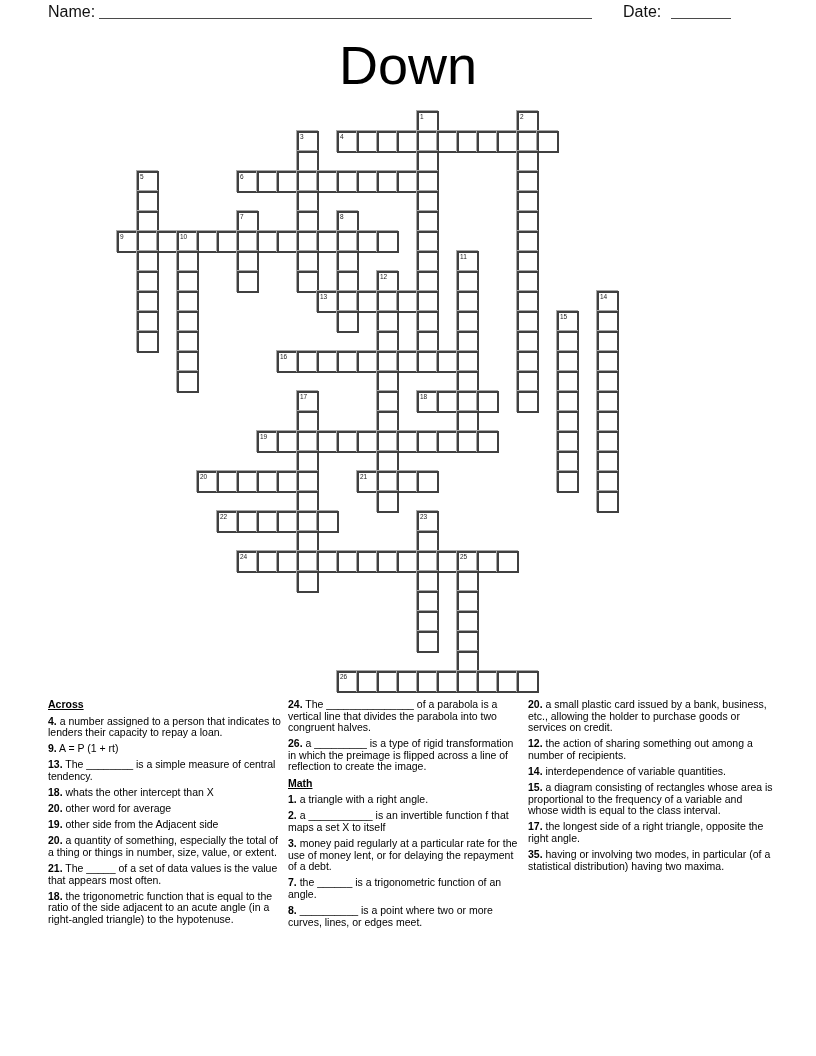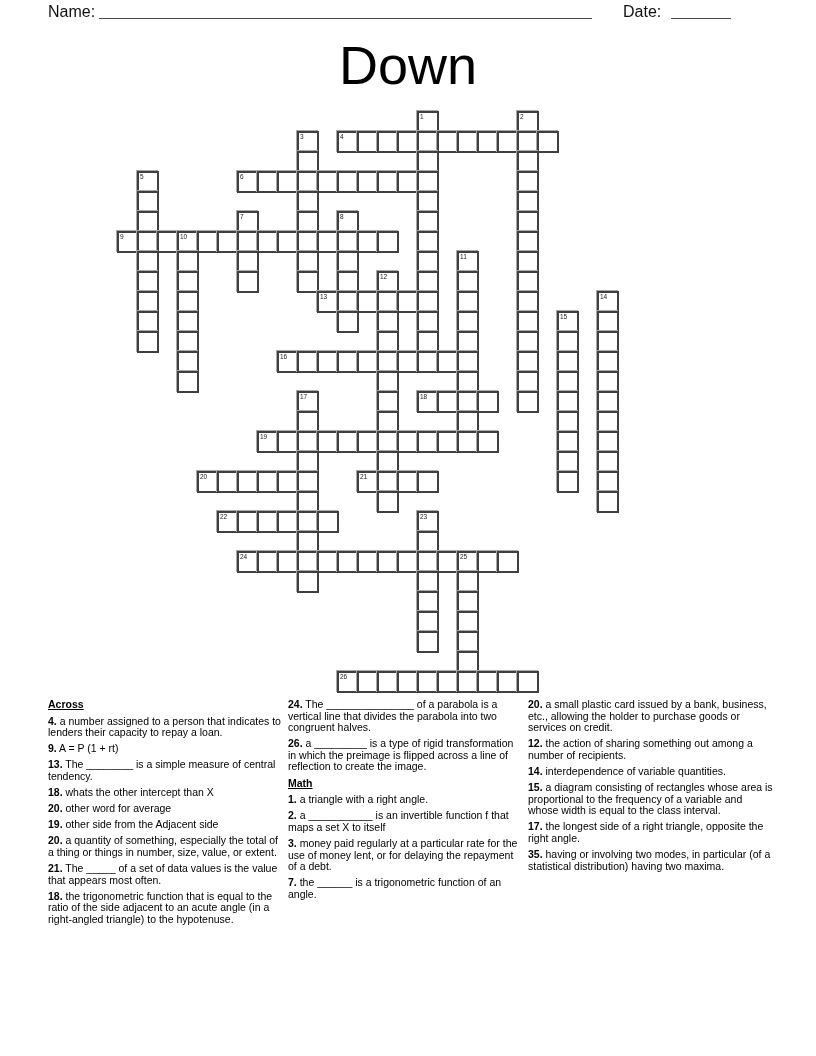--- a/index.html
+++ b/index.html
@@ -329,20 +329,21 @@
     <div id="across-part-2">
         <p class="clue"><b>24.</b> The _______________ of a parabola is a vertical line that divides the parabola into two congruent halves.</p>
         <p class="clue"><b>26.</b> a _________ is a type of rigid transformation in which the preimage is flipped across a line of reflection to create the image.</p>
       </div>
     <div class="clue-heading">Math</div>
     <div id="down-part-1">
         <p class="clue"><b>1.</b> a triangle with a right angle.</p>
         <p class="clue"><b>2.</b> a ___________ is an invertible function f that maps a set X to itself</p>
         <p class="clue"><b>3.</b> money paid regularly at a particular rate for the use of money lent, or for delaying the repayment of a debt.</p>
         <p class="clue"><b>7.</b> the ______ is a trigonometric function of an angle.</p>
+        <p class="clue"><b>8.</b> __________ is a point where two or more curves, lines, or edges meet.</p>
       </div>
   </div>
 
   <div id="ccol3" class="clue-col">
     <div id="down-part-2">
         <p class="clue"><b>20.</b> a small plastic card issued by a bank, business, etc., allowing the holder to purchase goods or services on credit.</p>
         <p class="clue"><b>12.</b> the action of sharing something out among a number of recipients.</p>
         <p class="clue"><b>14.</b> interdependence of variable quantities.</p>
         <p class="clue"><b>15.</b> a diagram consisting of rectangles whose area is proportional to the frequency of a variable and whose width is equal to the class interval.</p>
         <p class="clue"><b>17.</b> the longest side of a right triangle, opposite the right angle.</p>

